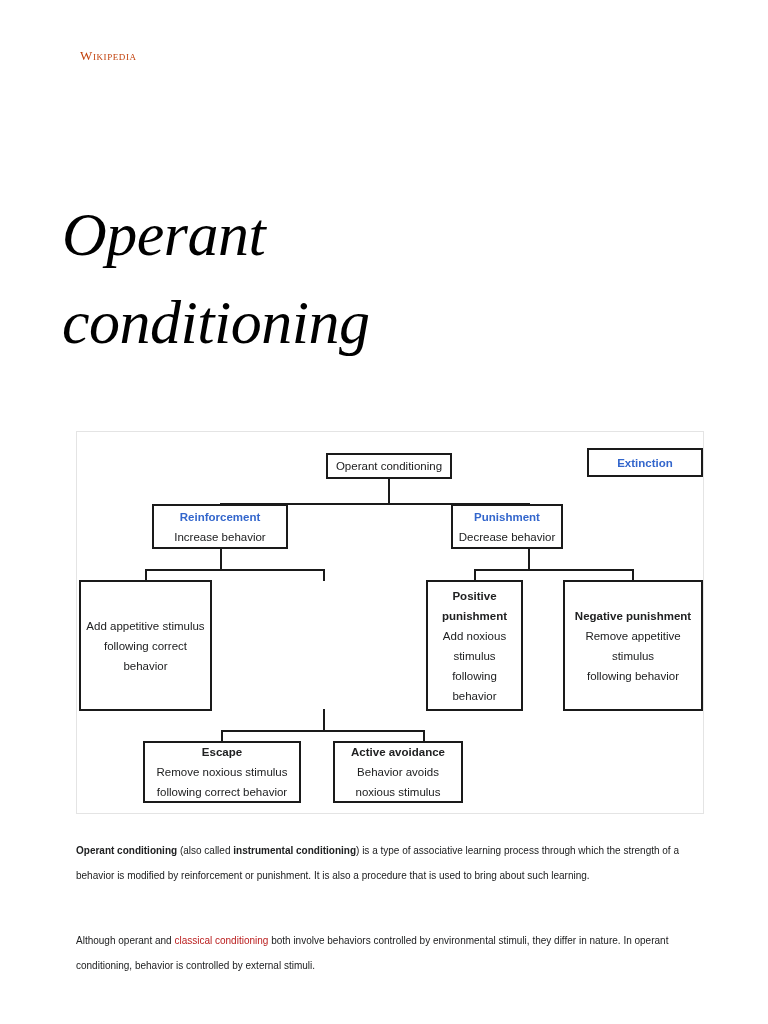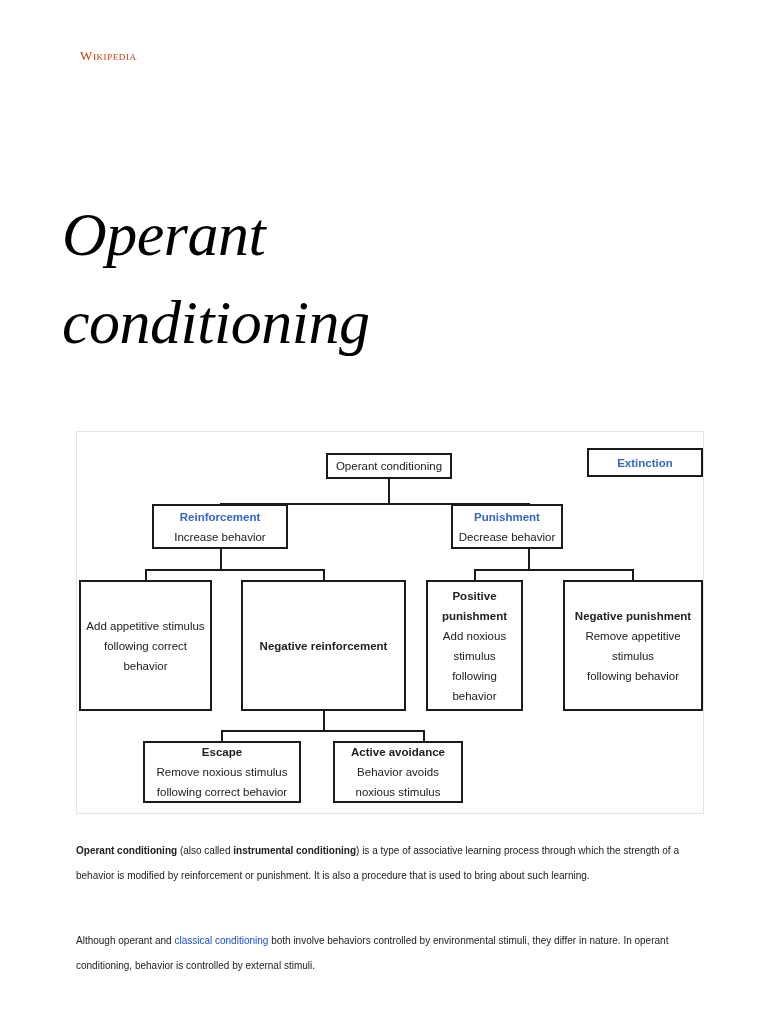--- a/index.html
+++ b/index.html
@@ -108,21 +108,21 @@
   .para {
     position: absolute;
     left: 76px;
     width: 642px;
     font-size: 10px;
     line-height: 25px;
     color: #202122;
   }
   .para b { font-weight: bold; }
   .para a {
-    color: #1d4ed8;
+    color: #b91c1c;
     text-decoration: none;
   }
   #para1 { top: 828px; }
   #para2 { top: 918px; }
 </style>
 </head>
 <body>
 
 <div class="wordmark">Wikipedia</div>
 
@@ -168,23 +168,20 @@
       <span class="t link">Punishment</span>
       <span class="t plain">Decrease behavior</span>
     </div>
 
     <div class="node" style="left:2px; top:148px; width:133px; height:131px;">
       <span class="t plain">Add appetitive stimulus</span>
       <span class="t plain">following correct</span>
       <span class="t plain">behavior</span>
     </div>
 
-    <div class="node" style="left:164px; top:148px; width:165px; height:131px;">
-      <span class="t head">Negative reinforcement</span>
-    </div>
 
     <div class="node" style="left:349px; top:148px; width:97px; height:131px;">
       <span class="t head">Positive</span>
       <span class="t head">punishment</span>
       <span class="t plain">Add noxious</span>
       <span class="t plain">stimulus</span>
       <span class="t plain">following</span>
       <span class="t plain">behavior</span>
     </div>
 

